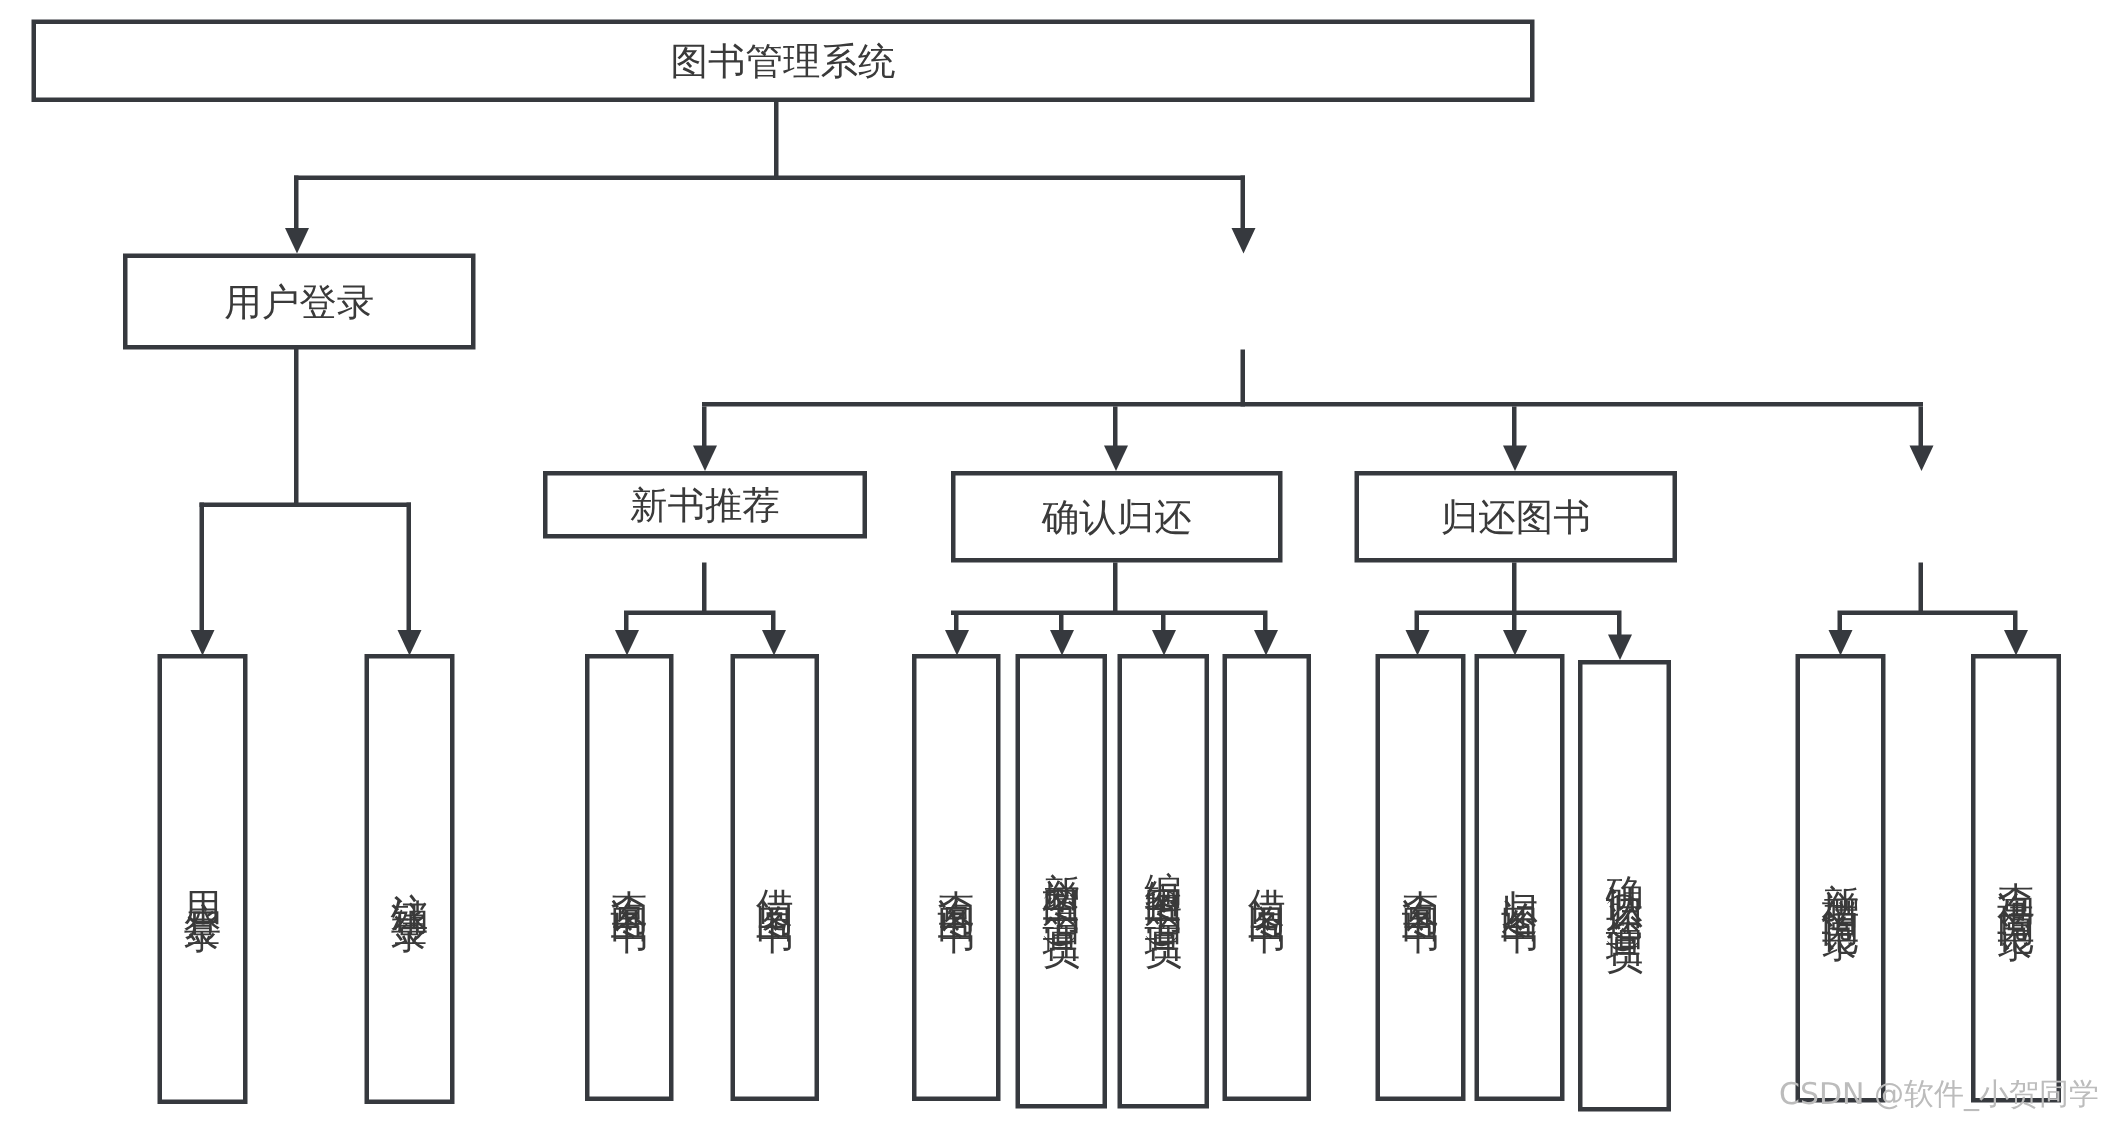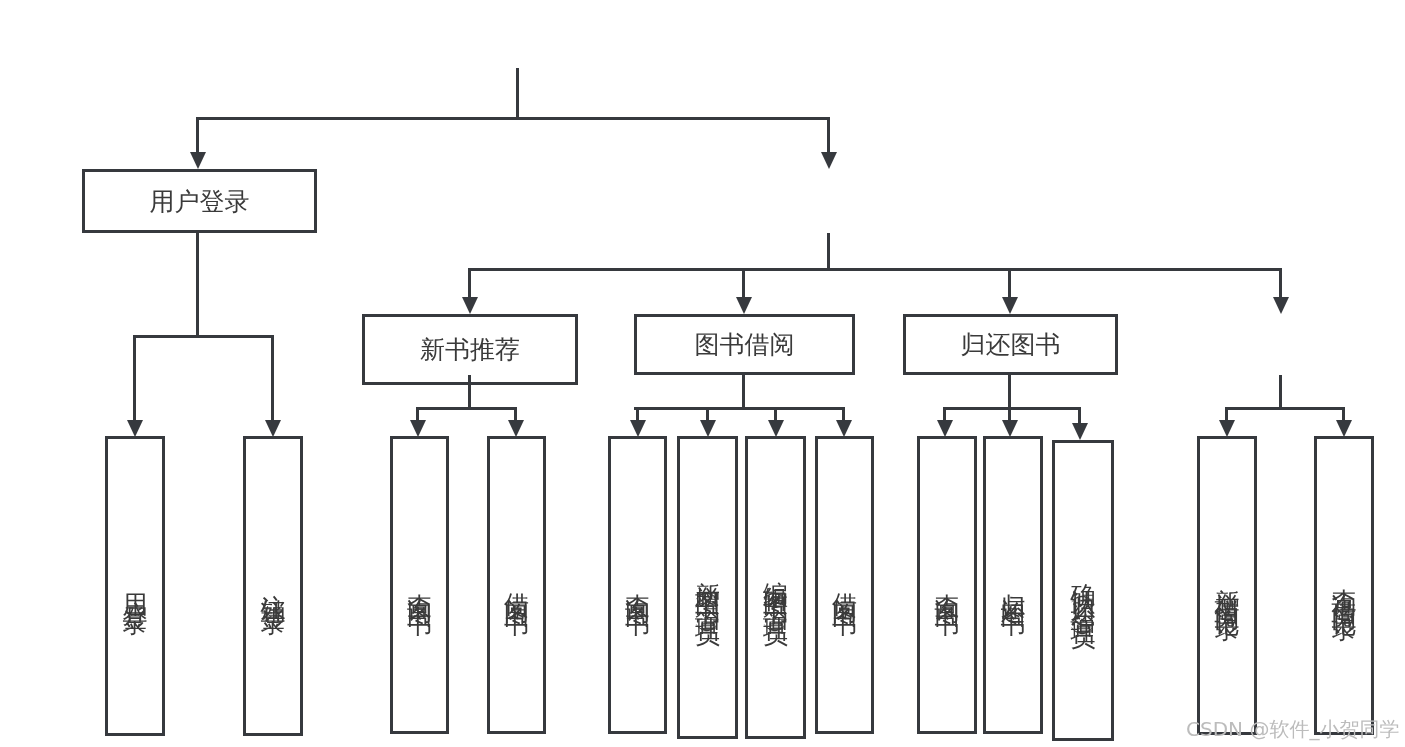--- a/index.html
+++ b/index.html
@@ -27,20 +27,23 @@
   .ar{position:absolute;width:0;height:0;
       border-left:8px solid transparent;border-right:8px solid transparent;
       border-top:17px solid var(--line);}
   .wm{position:absolute;color:var(--watermark);font-size:20px;white-space:nowrap;}
 </style>
 </head>
 <body>
 
 <div id="canvas">
 
+  <div class="bx" style="left:21px;top:13px;width:1002px;height:55px">
+    <span>图书管理系统</span>
+  </div>
 
   <div class="vl" style="left:516px;top:68px;height:52px"></div>
   <div class="hl" style="left:196px;top:117px;width:634px"></div>
   <div class="vl" style="left:196px;top:117px;height:37px"></div>
   <div class="ar" style="left:190px;top:152px"></div>
   <div class="vl" style="left:827px;top:117px;height:37px"></div>
   <div class="ar" style="left:821px;top:152px"></div>
 
   <div class="bx" style="left:82px;top:169px;width:235px;height:64px">
     <span>用户登录</span>
@@ -57,25 +60,25 @@
   <div class="hl" style="left:468px;top:268px;width:814px"></div>
   <div class="vl" style="left:468px;top:271px;height:28px"></div>
   <div class="ar" style="left:462px;top:297px"></div>
   <div class="vl" style="left:742px;top:271px;height:28px"></div>
   <div class="ar" style="left:736px;top:297px"></div>
   <div class="vl" style="left:1008px;top:271px;height:28px"></div>
   <div class="ar" style="left:1002px;top:297px"></div>
   <div class="vl" style="left:1279px;top:271px;height:28px"></div>
   <div class="ar" style="left:1273px;top:297px"></div>
 
-  <div class="bx" style="left:362px;top:314px;width:216px;height:71px">
+  <div class="bx" style="left:362px;top:314px;width:216px;height:45px">
     <span>新书推荐</span>
   </div>
   <div class="bx" style="left:634px;top:314px;width:221px;height:61px">
-    <span>图书借阅</span>
+    <span>确认归还</span>
   </div>
   <div class="bx" style="left:903px;top:314px;width:215px;height:61px">
     <span>归还图书</span>
   </div>
 
   <div class="vl" style="left:468px;top:375px;height:35px"></div>
   <div class="hl" style="left:416px;top:407px;width:101px"></div>
   <div class="vl" style="left:416px;top:410px;height:11px"></div>
   <div class="ar" style="left:410px;top:420px"></div>
   <div class="vl" style="left:514px;top:410px;height:11px"></div>

